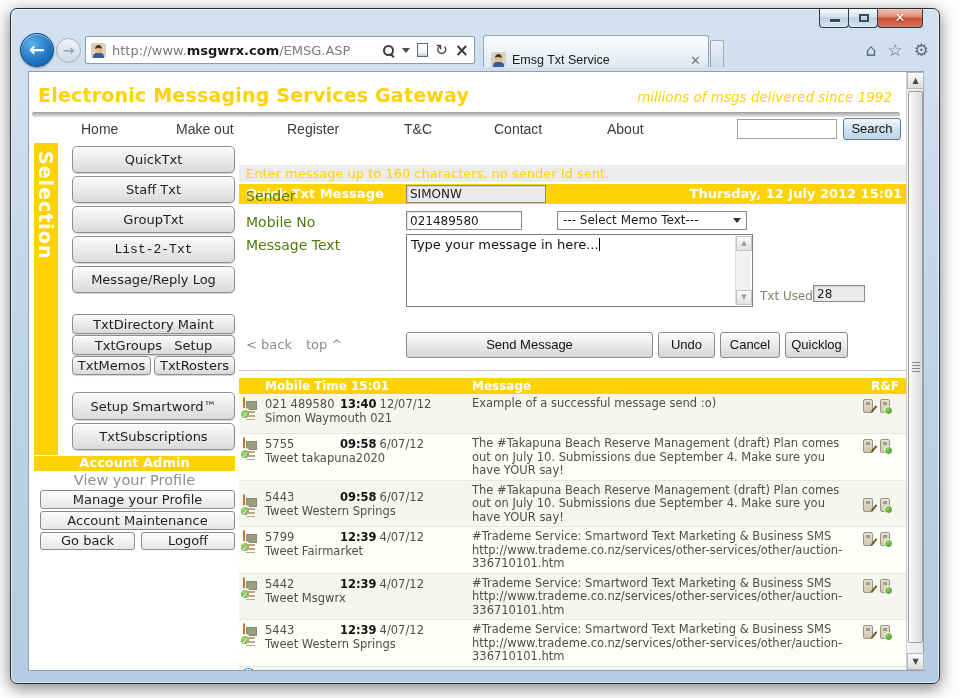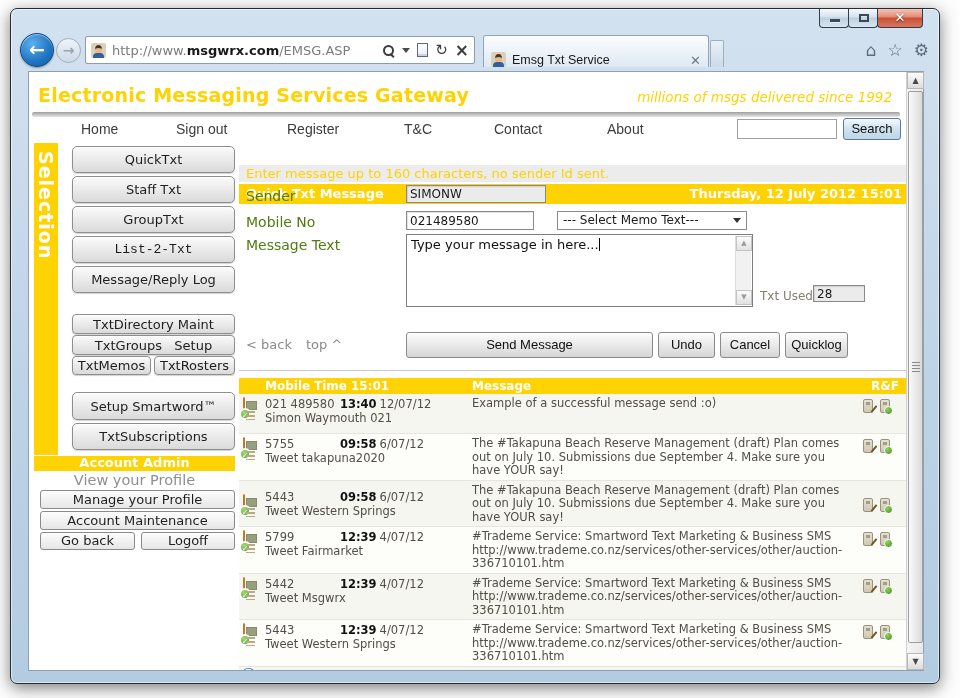--- a/index.html
+++ b/index.html
@@ -115,21 +115,21 @@
   .main { position:absolute; left:210px; top:71px; width:668px; height:527px; }
   .panel-head { position:absolute; left:0; top:0; width:668px; height:20px; background:#ffd204; color:#fff; font-weight:bold; font-size:13px;margin-top:41px; }
   .panel-title { position:absolute; left:7px; top:2px; }
   .panel-date { position:absolute; right:5px; top:2px; }
   .instruction { position:absolute; left:0; top:22px; width:668px; height:17px; background:#ececec; color:#ffd204; font-size:13px; line-height:17px; padding-left:7px; }
   .flabel { position:absolute; left:7px; font-size:14px; color:#4d7c0f; }
   .inp { position:absolute; border:1px solid #8a8a8a; font-size:12px; color:#1a1a1a; padding:1px 3px;
     font-family:"DejaVu Sans",sans-serif; box-shadow:inset 1px 1px 1px rgba(0,0,0,.12); }
   .inp.ro { background:#ebebeb; }
   .sender-inp { left:167px; top:42px; width:140px; height:18px; }
-  .mobile-inp { left:167px; top:68px; width:128px; height:19px; background:#fff; }
+  .mobile-inp { left:167px; top:68px; width:116px; height:19px; background:#fff; }
   .memo-sel { position:absolute; left:318px; top:68px; width:190px; height:19px; background:#fff; border:1px solid #8a8a8a;
     font-size:12px; color:#1a1a1a; line-height:17px; padding-left:5px; }
   .memo-sel .dd { position:absolute; right:5px; top:6px; width:0; height:0; border-left:4px solid transparent; border-right:4px solid transparent; border-top:5px solid #333; }
   .msg-area { position:absolute; left:167px; top:91px; width:347px; height:73px; background:#fff; border:1px solid #7e7e7e;
     font-size:13px; color:#111; padding:2px 20px 2px 4px; }
   .caret { display:inline-block; width:1px; height:13px; background:#000; vertical-align:-2px; }
   .ta-scroll { position:absolute; right:1px; top:1px; bottom:1px; width:16px; background:#f1f1f1; border-left:1px solid #dcdcdc; }
   .ta-scroll .a { position:absolute; left:0; width:16px; height:15px; background:linear-gradient(#fbfbfb,#e2e2e2); border:1px solid #c4c4c4; color:#9a9a9a; font-size:7px; text-align:center; line-height:13px; }
   .ta-scroll .a.t { top:0; } .ta-scroll .a.b { bottom:0; }
   .txtused-label { position:absolute; left:521px; top:146px; font-size:12px; color:#84816d; }
@@ -231,21 +231,21 @@
 
   <div class="viewport">
     <div class="page">
 
       <div class="site-title">Electronic Messaging Services Gateway</div>
       <div class="tagline">millions of msgs delivered since 1992</div>
       <div class="silver-bar"></div>
 
       <ul class="nav">
         <li>Home</li>
-          <li>Sign out</li>
+          <li>Make out</li>
           <li>Register</li>
           <li>T&amp;C</li>
           <li>Contact</li>
           <li>About</li>
       </ul>
       <input class="nav-search-input" value="" style="">
       <div class="nav-search-btn">Search</div>
 
       <div class="sel-strip">
         <span class="sel-text">Selection</span>

